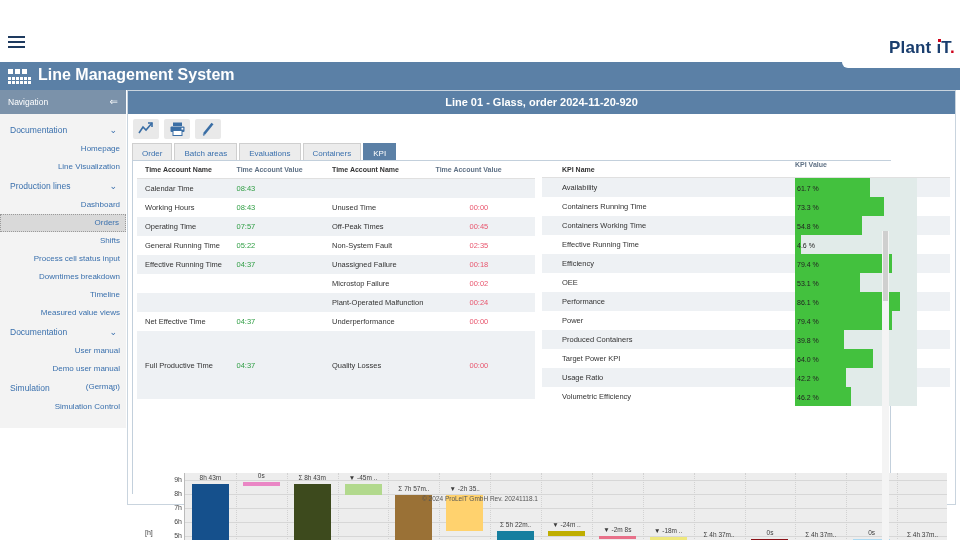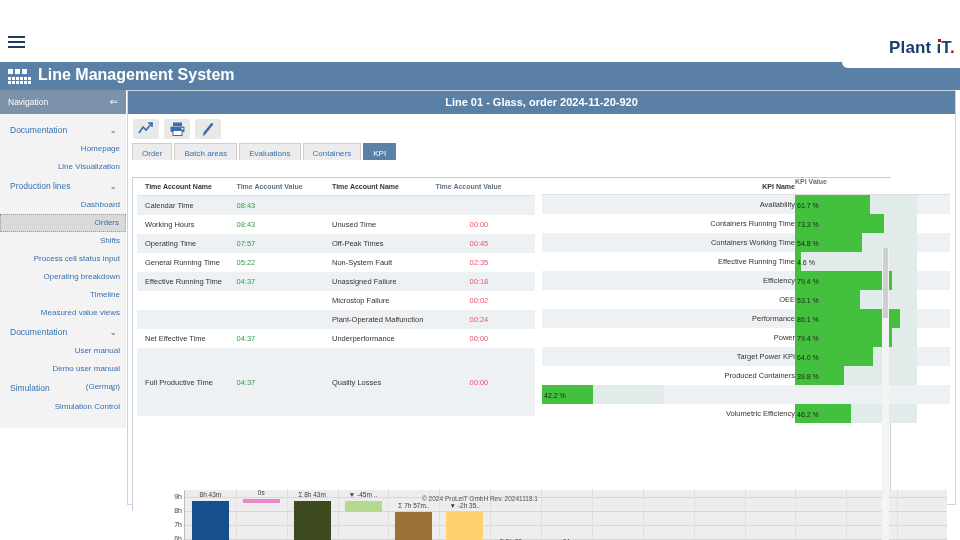--- a/index.html
+++ b/index.html
@@ -48,21 +48,21 @@
   .toolbtn { position:absolute; top:28px; width:26px; height:20px; background:#e9e9e9;
              border-radius:2px; cursor:pointer; text-align:center; }
   .toolbtn svg { margin-top:3px; }
 
   #tabs { position:absolute; left:4px; top:52px; height:17px; }
   .tab { display:inline-block; padding:1px 9px; height:17px; line-height:17px; font-size:8px;
          color:#3a70ad; background:#ececec; border:1px solid #cfcfcf; border-bottom:none;
          margin-right:2px; cursor:pointer; vertical-align:top; }
   .tab.active { background:#5b80a6; color:#fff; border-color:#5b80a6; }
 
-  #content { position:absolute; left:4px; top:86px; width:759px; height:334px;
+  #content { position:absolute; left:4px; top:69px; width:759px; height:334px;
              border:1px solid #c3d0dc; border-bottom:none; background:#fff; }
 
   
   #ta-table { position:absolute; left:4px; top:0; width:398px; font-size:7.5px; }
   .ta-row { display:flex; min-height:19px; align-items:center; }
   .ta-head { font-weight:bold; color:#5f7185; font-size:7px; min-height:18px;
              border-bottom:1px solid #e0e0e0; background:#fff !important; }
   #ta-body .ta-row:nth-child(odd) { background:#eef1f4; }
   .ta-row.tall { min-height:68px; }
   .ta-c1 { width:25%; padding-left:8px; color:#333; }
@@ -71,21 +71,21 @@
   .ta-c4 { width:25%; }
   .val-green { color:#2f9e44; }
   .val-red { color:#e8556d;padding-left:34px; }
 
   
   #kpi-table { position:absolute; left:409px; top:0; width:408px; font-size:7.5px; }
   .kpi-row { display:flex; height:19px; align-items:center; }
   .kpi-head { font-weight:bold; color:#5f7185; font-size:7px; height:17px;
               border-bottom:1px solid #e0e0e0; background:#fff !important; }
   #kpi-body .kpi-row:nth-child(odd) { background:#eef1f4; }
-  .kpi-name { width:253px; padding-left:20px; color:#333;text-align:right; }
+  .kpi-name { width:253px; padding-left:20px; color:#333; }
   .kpi-val { width:155px; height:100%; position:relative; }
   .kpi-track { position:absolute; left:0; top:0; width:122px; height:100%; background:#e1ebe9; }
   .kpi-fill { position:absolute; left:0; top:0; height:100%; background:#43c13e; }
   .kpi-label { position:absolute; left:2px; top:50%; transform:translateY(-50%);
                color:#222; font-size:7px; z-index:2; }
 
   
   #chart { position:absolute; left:4px; top:312px; width:817px; height:90px; }
   #h-label { position:absolute; left:8px; top:56px; font-size:7px; color:#444; }
   #plot { position:absolute; left:47px; top:0; width:763px; height:90px; background:#ededed;
@@ -133,21 +133,21 @@
 </div>
 <div id="nav-list" class="abs">
     <div class="nav-section"><span>Documentation</span><span class="chev">⌄</span></div>
     <div class="nav-item">Homepage</div>
     <div class="nav-item">Line Visualization</div>
     <div class="nav-section"><span>Production lines</span><span class="chev">⌄</span></div>
     <div class="nav-item">Dashboard</div>
     <div class="nav-item selected">Orders</div>
     <div class="nav-item">Shifts</div>
     <div class="nav-item">Process cell status input</div>
-    <div class="nav-item">Operating breakdown</div>
+    <div class="nav-item">Downtimes breakdown</div>
     <div class="nav-item">Timeline</div>
     <div class="nav-item">Measured value views</div>
     <div class="nav-section"><span>Documentation</span><span class="chev">⌄</span></div>
     <div class="nav-item">User manual</div>
     <div class="nav-item">Demo user manual (German)</div>
     <div class="nav-section"><span>Simulation</span><span class="chev">⌄</span></div>
     <div class="nav-item">Simulation Control</div>
   </div>
 
 <div id="panel" class="abs">
@@ -315,38 +315,39 @@
           <div class="kpi-row">
             <div class="kpi-name">Power</div>
             <div class="kpi-val">
               <div class="kpi-track">
                 <div class="kpi-fill" style="width: 79.4%; background: rgb(67, 193, 62);"></div>
               </div>
               <span class="kpi-label">79.4 %</span>
             </div>
           </div>
           <div class="kpi-row">
+            <div class="kpi-name">Produced Containers</div>
+            <div class="kpi-val">
+              <div class="kpi-track">
+                <div class="kpi-fill" style="width: 39.8%; background: rgb(67, 193, 62);"></div>
+              </div>
+              <span class="kpi-label">39.8 %</span>
+            </div>
+          </div>
+          <div class="kpi-row">
             <div class="kpi-name">Target Power KPI</div>
             <div class="kpi-val">
               <div class="kpi-track">
                 <div class="kpi-fill" style="width: 64%; background: rgb(67, 193, 62);"></div>
               </div>
               <span class="kpi-label">64.0 %</span>
             </div>
           </div>
           <div class="kpi-row">
-            <div class="kpi-name">Produced Containers</div>
-            <div class="kpi-val">
-              <div class="kpi-track">
-                <div class="kpi-fill" style="width: 39.8%; background: rgb(67, 193, 62);"></div>
-              </div>
-              <span class="kpi-label">39.8 %</span>
-            </div>
-          </div>
-          <div class="kpi-row">
+            <div class="kpi-name">Usage Ratio</div>
             <div class="kpi-val">
               <div class="kpi-track">
                 <div class="kpi-fill" style="width: 42.2%; background: rgb(67, 193, 62);"></div>
               </div>
               <span class="kpi-label">42.2 %</span>
             </div>
           </div>
           <div class="kpi-row">
             <div class="kpi-name">Volumetric Efficiency</div>
             <div class="kpi-val">

